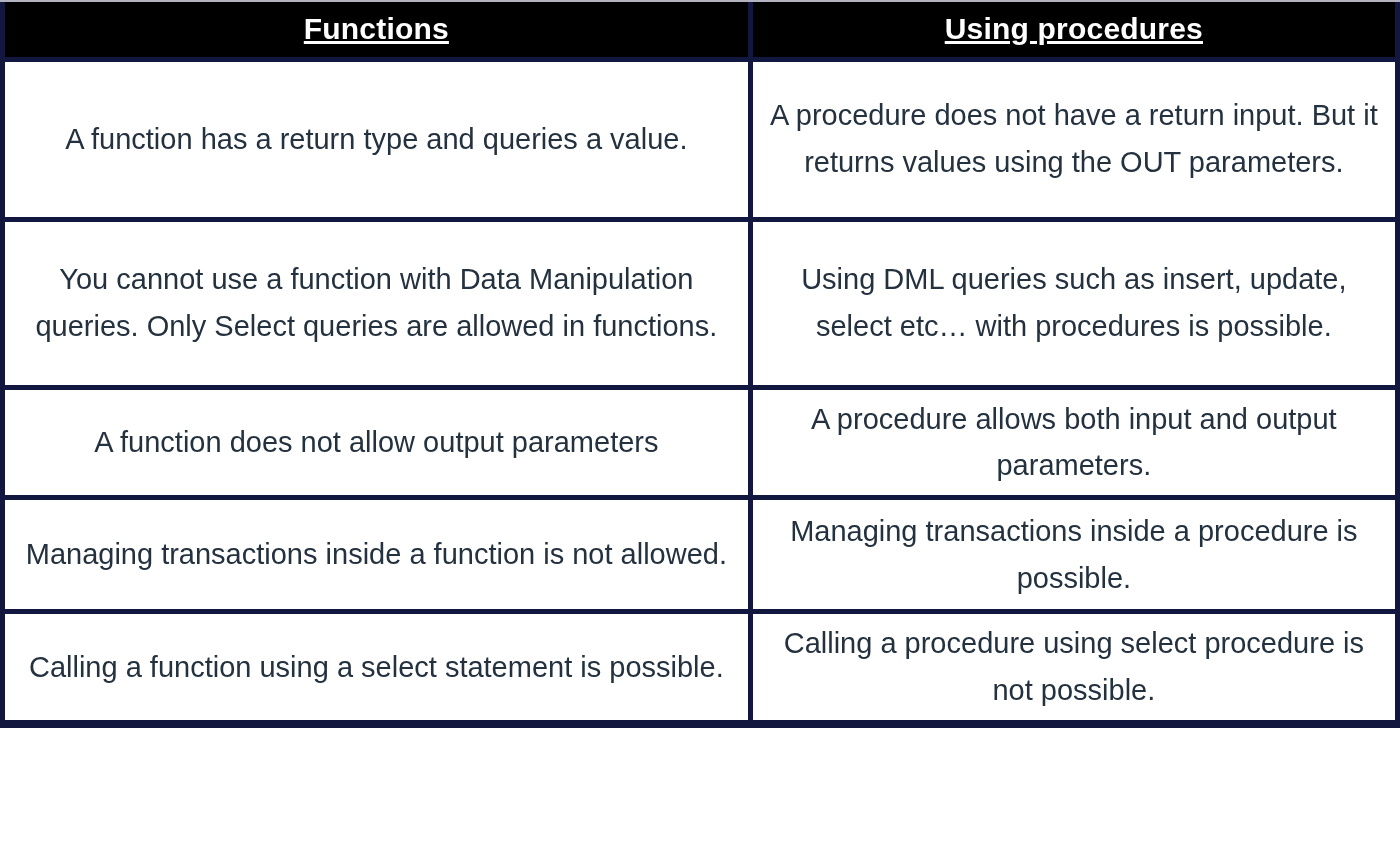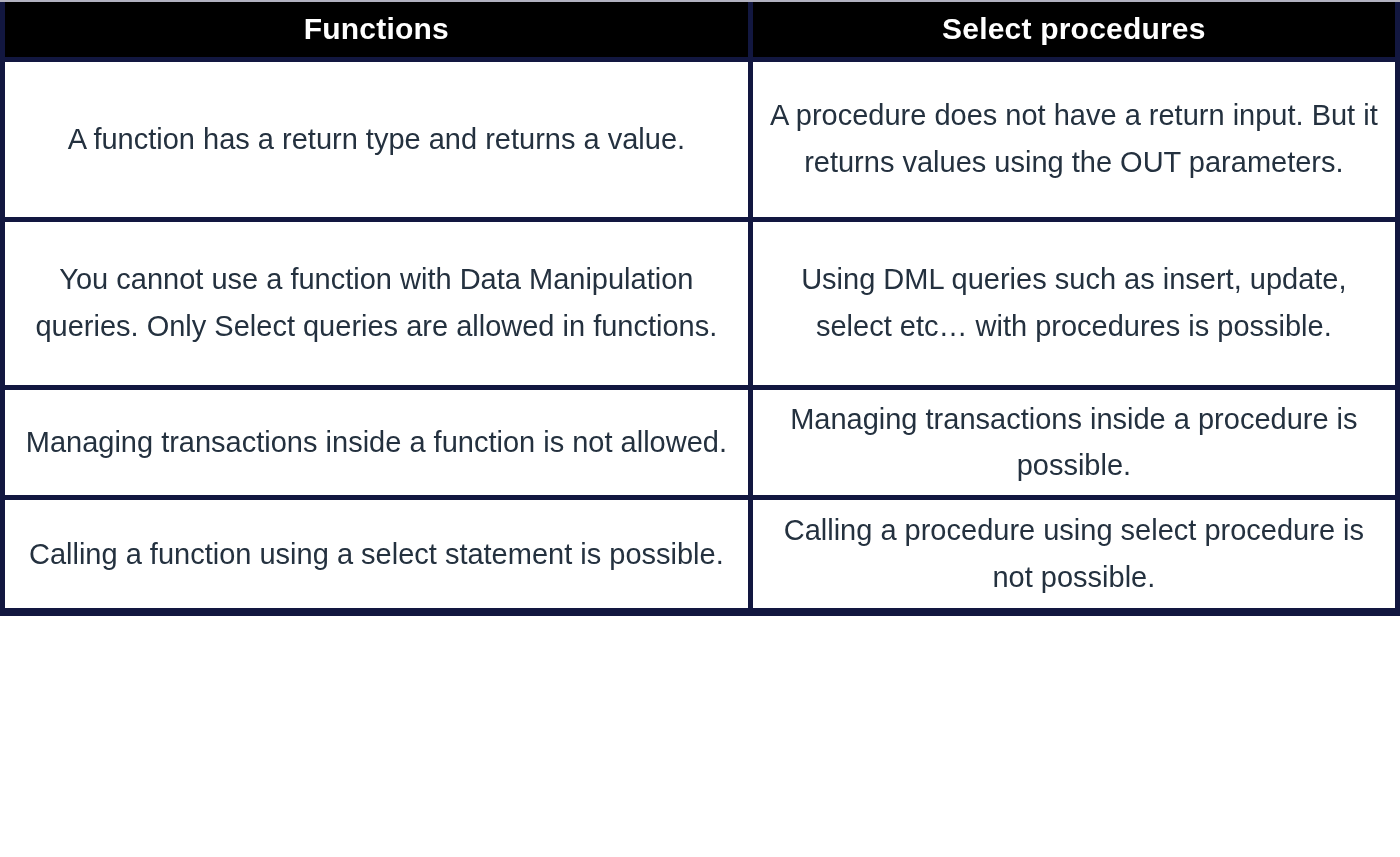--- a/index.html
+++ b/index.html
@@ -38,20 +38,21 @@
   }
   table.cmp th {
     border-top: none;
     background: var(--header-bg);
     color: var(--header-text);
     font-size: 30px;
     font-weight: bold;
     height: 57px;
     padding: 2px 10px;
     letter-spacing: 0.2px;
+    text-decoration: underline;
   }
   table.cmp td {
     background: var(--body-bg);
     color: var(--body-text);
     font-size: 29px;
     line-height: 1.62;
     padding: 6px 12px;
   }
   tbody tr:nth-child(1) td { height: 160px; }
   tbody tr:nth-child(2) td { height: 168px; }
@@ -65,31 +66,35 @@
 
 <div class="table-wrap">
   <table class="cmp">
     <colgroup>
       <col style="width:53.6%">
       <col style="width:46.4%">
     </colgroup>
     <thead>
       <tr>
         <th>Functions</th>
-        <th>Select procedures</th>
+        <th>Using procedures</th>
       </tr>
     </thead>
     <tbody>
       <tr>
-        <td>A function has a return type and returns a value.</td>
+        <td>A function has a return type and queries a value.</td>
         <td>A procedure does not have a return input. But it returns values using the OUT parameters.</td>
       </tr>
       <tr>
         <td>You cannot use a function with Data Manipulation queries. Only Select queries are allowed in functions.</td>
         <td>Using DML queries such as insert, update, select etc… with procedures is possible.</td>
+      </tr>
+      <tr>
+        <td>A function does not allow output parameters</td>
+        <td>A procedure allows both input and output parameters.</td>
       </tr>
       <tr>
         <td>Managing transactions inside a function is not allowed.</td>
         <td>Managing transactions inside a procedure is possible.</td>
       </tr>
       <tr>
         <td>Calling a function using a select statement is possible.</td>
         <td>Calling a procedure using select procedure is not possible.</td>
       </tr>
     </tbody>

